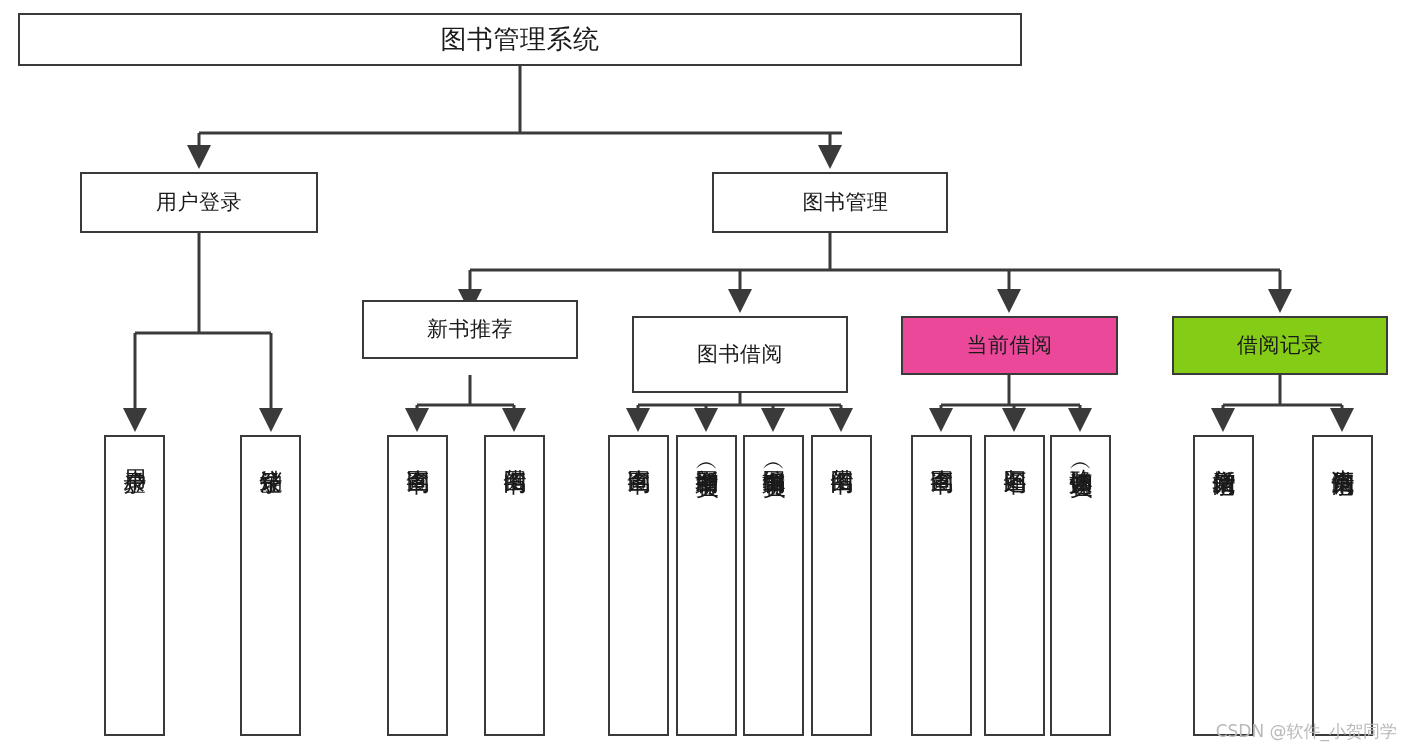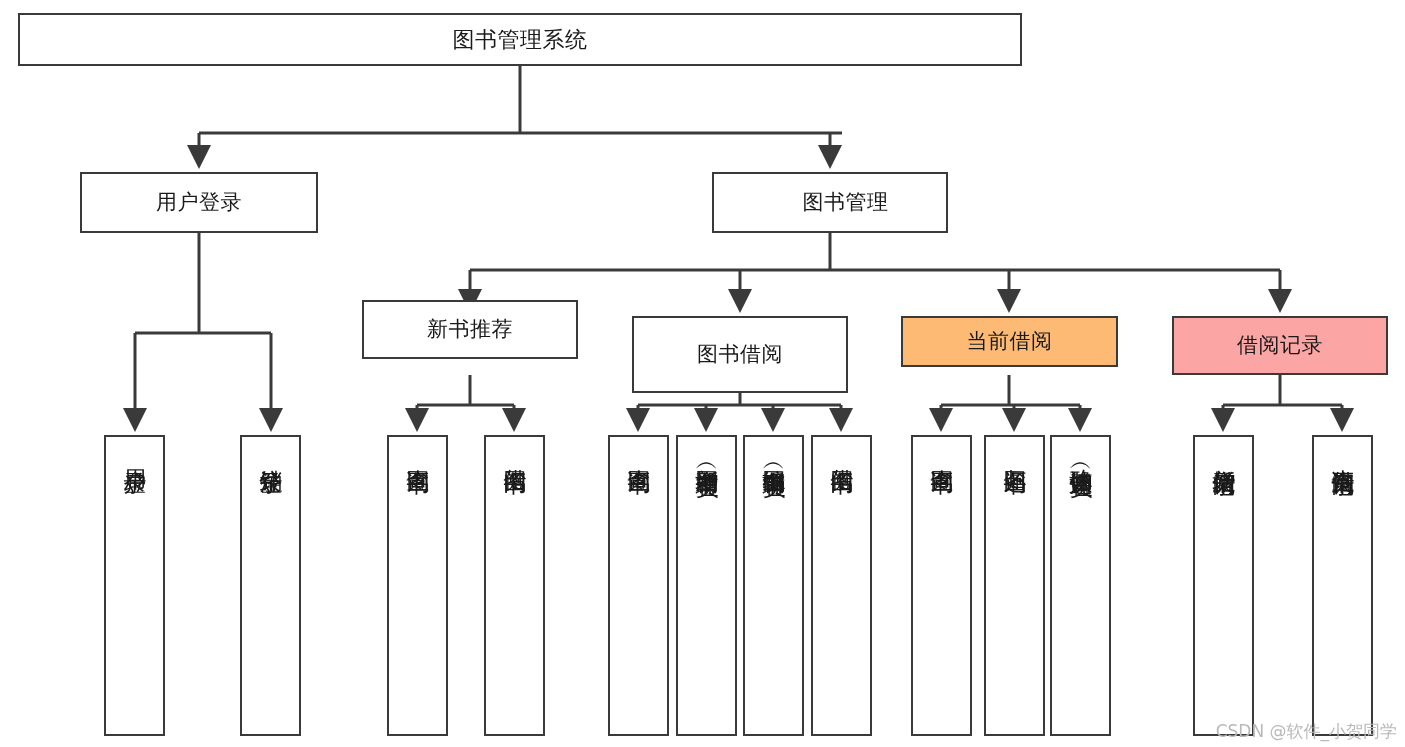--- a/index.html
+++ b/index.html
@@ -39,21 +39,21 @@
   .node .label {
     text-align: center;
     line-height: 1.05;
     letter-spacing: 0.5px;
   }
   .node.horiz .label {
     font-size: 21px;
     white-space: nowrap;
   }
   .node.root .label {
-    font-size: 22px;
+    font-size: 26px;
     text-align: right;
   }
   .node.vert {
     align-items: flex-start;
     justify-content: center;
     padding-top: 14px;
   }
   .node.vert .label {
     writing-mode: vertical-rl;
     text-orientation: upright;
@@ -138,24 +138,24 @@
   <div class="node horiz" style="left: 712px; top: 172px; width: 236px; height: 61px; border-color: rgb(58, 58, 58); background: rgb(255, 255, 255); color: rgb(26, 26, 26); padding-left: 31px;">
     <span class="label">图书管理</span>
   </div>
 
   <div class="node horiz" style="left: 362px; top: 300px; width: 216px; height: 59px; border-color: rgb(58, 58, 58); background: rgb(255, 255, 255); color: rgb(26, 26, 26);">
     <span class="label">新书推荐</span>
   </div>
   <div class="node horiz" style="left: 632px; top: 316px; width: 216px; height: 77px; border-color: rgb(58, 58, 58); background: rgb(255, 255, 255); color: rgb(26, 26, 26);">
     <span class="label">图书借阅</span>
   </div>
-  <div class="node horiz" style="left: 901px; top: 316px; width: 217px; height: 51px; border-color: rgb(58, 58, 58); background: #fdba74; color: rgb(26, 26, 26);">
+  <div class="node horiz" style="left: 901px; top: 316px; width: 217px; height: 59px; border-color: rgb(58, 58, 58); background: #ec4899; color: rgb(26, 26, 26);">
     <span class="label">当前借阅</span>
   </div>
-  <div class="node horiz" style="left: 1172px; top: 316px; width: 216px; height: 59px; border-color: rgb(58, 58, 58); background: #fca5a5; color: rgb(26, 26, 26);">
+  <div class="node horiz" style="left: 1172px; top: 316px; width: 216px; height: 59px; border-color: rgb(58, 58, 58); background: #84cc16; color: rgb(26, 26, 26);">
     <span class="label">借阅记录</span>
   </div>
 
   <div class="node vert" style="left: 104px; top: 435px; width: 61px; height: 301px; border-color: rgb(58, 58, 58); background: rgb(255, 255, 255); color: rgb(26, 26, 26);">
     <span class="label">用户登录</span>
   </div>
   <div class="node vert" style="left: 240px; top: 435px; width: 61px; height: 301px; border-color: rgb(58, 58, 58); background: rgb(255, 255, 255); color: rgb(26, 26, 26);">
     <span class="label">注销登录</span>
   </div>
   <div class="node vert" style="left: 387px; top: 435px; width: 61px; height: 301px; border-color: rgb(58, 58, 58); background: rgb(255, 255, 255); color: rgb(26, 26, 26);">

